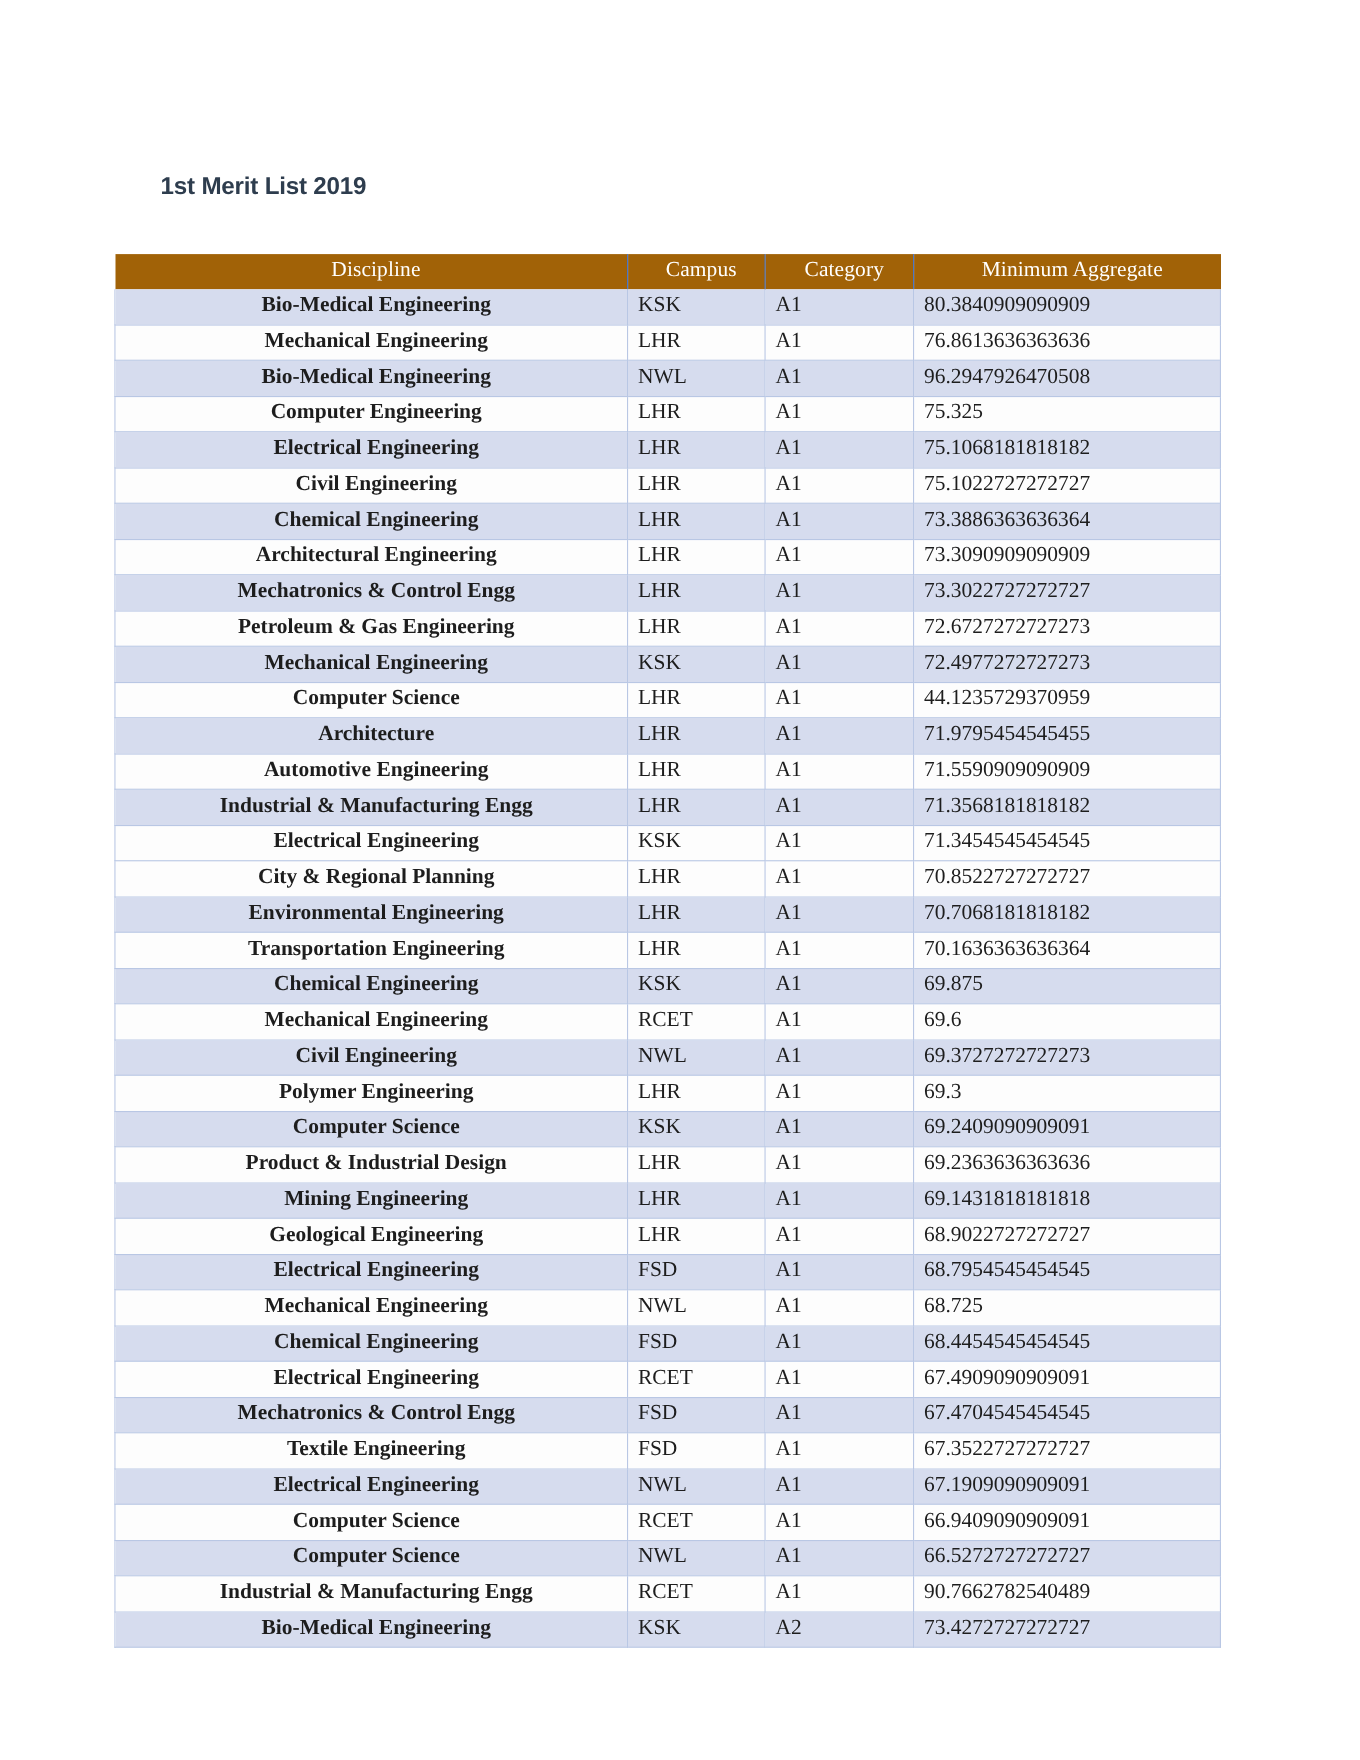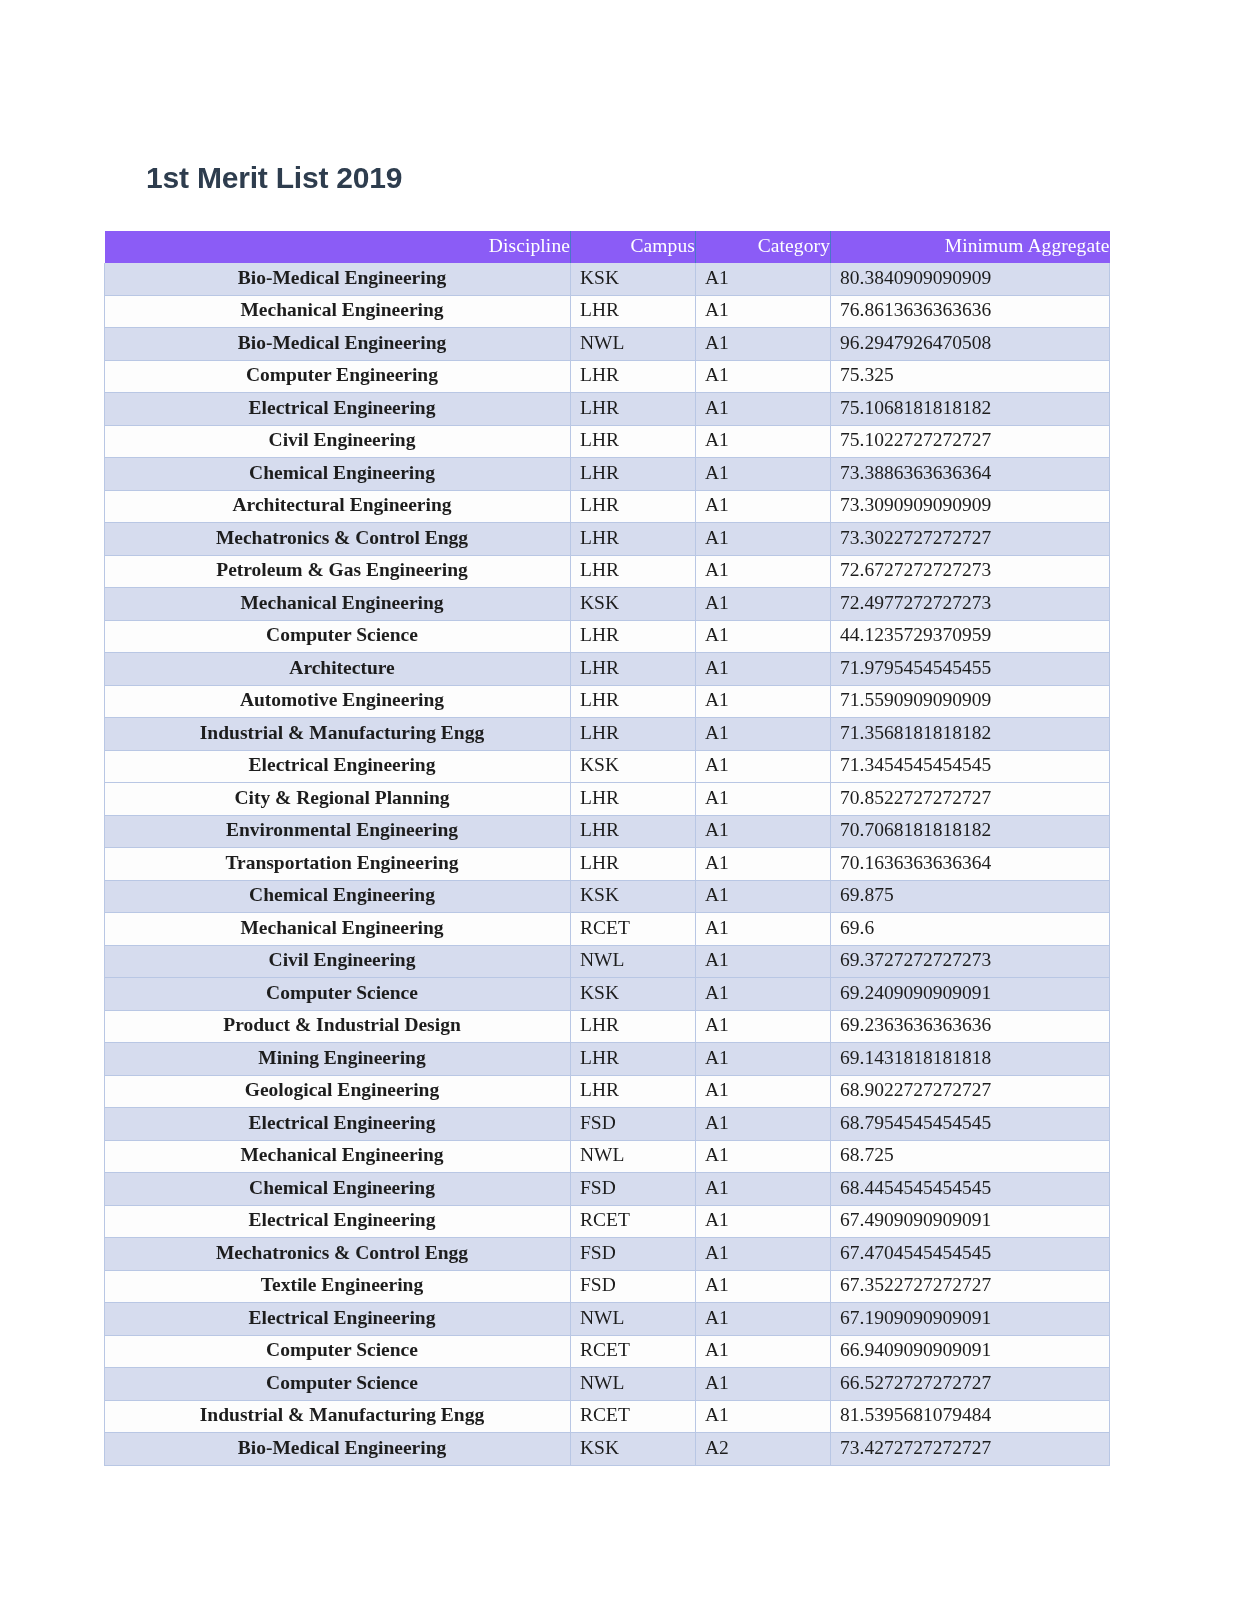--- a/index.html
+++ b/index.html
@@ -21,21 +21,21 @@
     background: #ffffff;
     overflow: hidden;
   }
 
   
   #doc-title {
     position: absolute;
     left: 146px;
     top: 141px;
     font-family: "Liberation Sans", "DejaVu Sans", sans-serif;
-    font-size: 30px;
+    font-size: 22px;
     font-weight: bold;
     color: #2e3d4e;
     letter-spacing: -0.2px;
     white-space: nowrap;
   }
 
   
   #merit-table-wrap {
     position: absolute;
     left: 104px;
@@ -50,24 +50,24 @@
     font-size: 19.5px;
     color: #1d1d1d;
   }
 
   table.merit col.c-discipline { width: 466px; }
   table.merit col.c-campus     { width: 125px; }
   table.merit col.c-category   { width: 135px; }
   table.merit col.c-aggregate  { width: 279px; }
 
   table.merit thead th {
-    background: #8b5cf6;
+    background: #a16207;
     color: #ffffff;
     font-weight: normal;
-    text-align: right;
+    text-align: center;
     font-size: 19.5px;
     height: 30px;
     padding: 0 0 2px 9px;
     vertical-align: middle;
     border-right: 1px solid #4a76c8;
     white-space: nowrap;
     letter-spacing: 0.1px;
   }
   table.merit thead th:last-child { border-right: none; }
 
@@ -242,20 +242,26 @@
             <td>RCET</td>
             <td>A1</td>
             <td>69.6</td>
           </tr>
           <tr class="shade">
             <td>Civil Engineering</td>
             <td>NWL</td>
             <td>A1</td>
             <td>69.3727272727273</td>
           </tr>
+          <tr class="plain">
+            <td>Polymer Engineering</td>
+            <td>LHR</td>
+            <td>A1</td>
+            <td>69.3</td>
+          </tr>
           <tr class="shade">
             <td>Computer Science</td>
             <td>KSK</td>
             <td>A1</td>
             <td>69.2409090909091</td>
           </tr>
           <tr class="plain">
             <td>Product &amp; Industrial Design</td>
             <td>LHR</td>
             <td>A1</td>
@@ -324,21 +330,21 @@
           <tr class="shade">
             <td>Computer Science</td>
             <td>NWL</td>
             <td>A1</td>
             <td>66.5272727272727</td>
           </tr>
           <tr class="plain">
             <td>Industrial &amp; Manufacturing Engg</td>
             <td>RCET</td>
             <td>A1</td>
-            <td>81.5395681079484</td>
+            <td>90.7662782540489</td>
           </tr>
           <tr class="shade">
             <td>Bio-Medical Engineering</td>
             <td>KSK</td>
             <td>A2</td>
             <td>73.4272727272727</td>
           </tr>
         </tbody>
     </table>
   </div>

